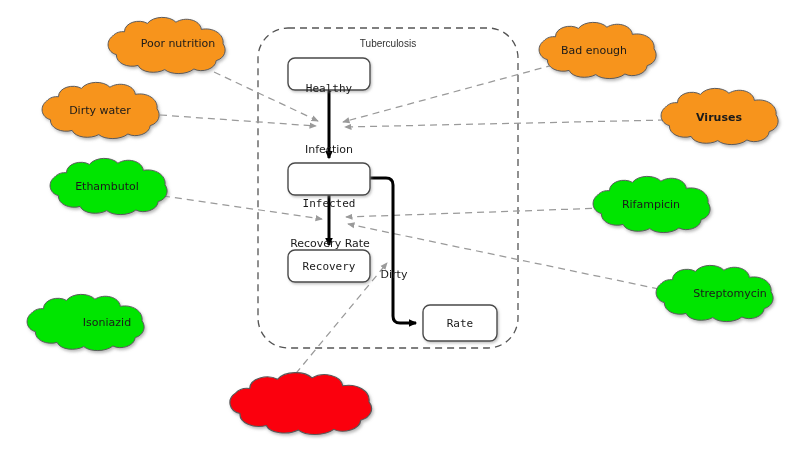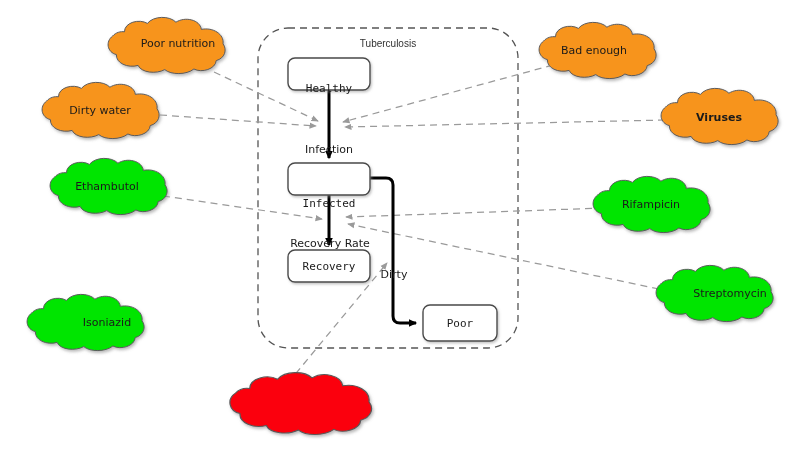--- a/index.html
+++ b/index.html
@@ -164,21 +164,21 @@
         <use href="#cloudShape" x="225" y="370" width="150" height="66" fill="#FB0007" stroke="#58585a" stroke-width="1.6"></use>
       </g>
     </g>
   </svg>
 
   <div class="group-title" style="left:388px; top:43px;">Tuberculosis</div>
 
   <div class="node-label" style="left:329px; top:88px;">Healthy</div>
   <div class="node-label" style="left:329px; top:176px;margin-top:27px;">Infected</div>
   <div class="node-label" style="left:329px; top:266px;">Recovery</div>
-  <div class="node-label" style="left:460px; top:323px;">Poor</div>
+  <div class="node-label" style="left:460px; top:323px;">Rate</div>
 
   <div class="edge-label" style="left:329px; top:127px;">Infection</div>
   <div class="edge-label" style="left:330px; top:221px;">Recovery Rate</div>
   <div class="edge-label" style="left:394px; top:252px;">Dirty</div>
 
   <div class="cloud-label" style="left:166px; top:43px;padding-left:24px;">Poor nutrition</div>
   <div class="cloud-label" style="left:100px; top:110px;">Dirty water</div>
   <div class="cloud-label" style="left:594px; top:50px;">Bad enough</div>
   <div class="cloud-label" style="left:719px; top:117px;font-weight:bold;">Viruses</div>
   <div class="cloud-label" style="left:107px; top:186px;">Ethambutol</div>

